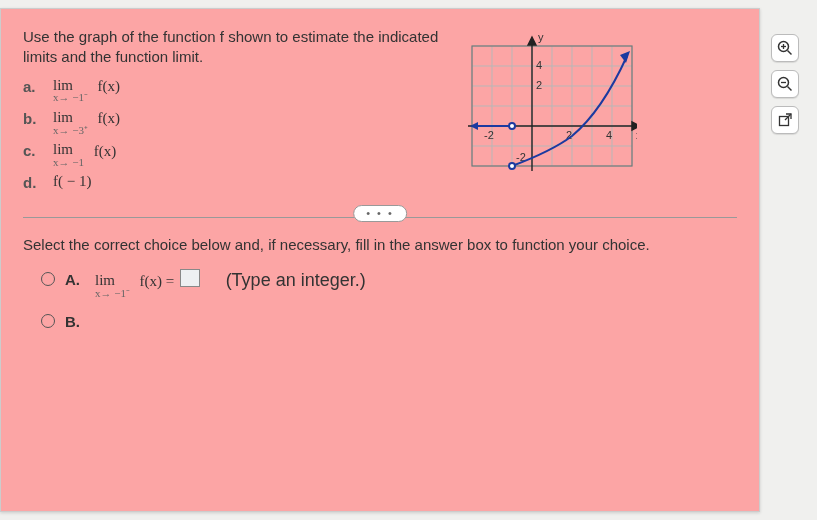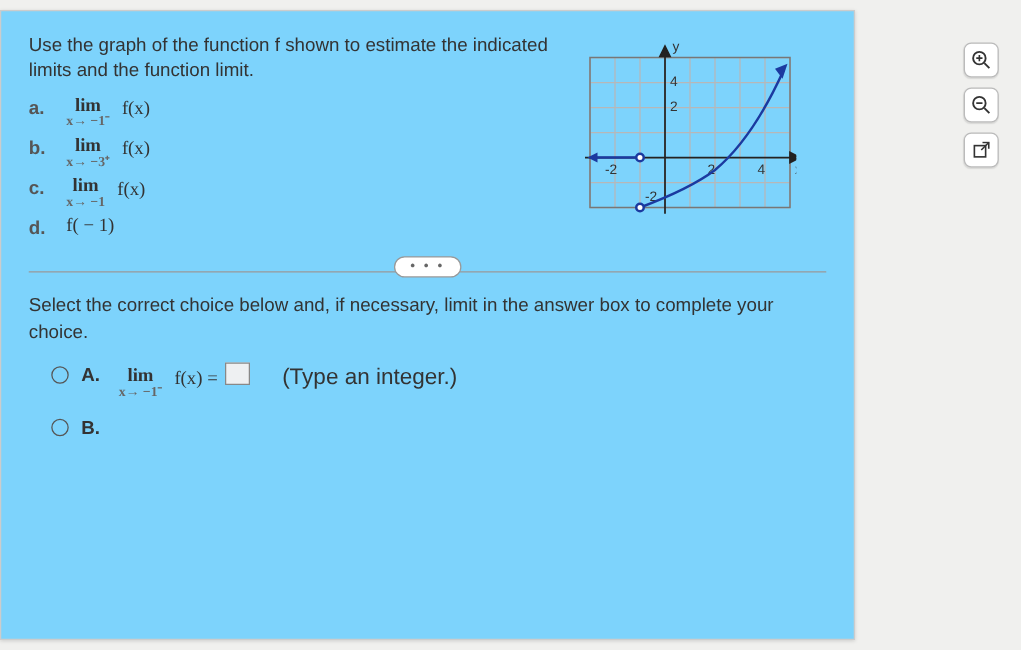--- a/index.html
+++ b/index.html
@@ -8,25 +8,25 @@
     padding: 0;
     font-family: Arial, Helvetica, sans-serif;
     background: #f0f0ee;
     width: 817px;
     height: 520px;
     overflow: hidden;
     position: relative;
     color: #333;
   }
   .page {
-    background: #7dd3fc;
+    background: #fca5a5;
     border: 1px solid #ccc;
     box-shadow: 0 1px 3px rgba(0,0,0,0.15);
     margin: 8px 0 0 0;
-    width: 684px;
+    width: 760px;
     min-height: 504px;
     padding: 18px 22px 18px 22px;
     position: relative;
   }
   .top-row {
     display: flex;
     align-items: flex-start;
     gap: 24px;
   }
   .qtext {
@@ -48,23 +48,22 @@
     font-weight: bold;
     width: 20px;
     color: #555;
   }
   .math {
     font-family: 'Times New Roman', serif;
     line-height: 1.05;
   }
   .limit {
     display: inline-block;
-    text-align: center;
+    text-align: left;
     vertical-align: middle;
-    font-weight: bold;
   }
   .limit .lim { display:block; font-size:15px; }
   .limit .sub { display:block; font-size:11px; color:#666; margin-top:-1px;}
   .fx { margin-left:6px; font-size:15px; vertical-align: 3px;}
   .graph {
     width: 175px;
     height: 155px;
     margin-top:4px;
     flex-shrink:0;
   }
@@ -249,21 +248,21 @@
           <polygon points="168,20 158,24 164,32" fill="#1b3aa0" stroke="none"></polygon>
         </g>
       </svg>
     </div>
   </div>
 
   <hr class="sep">
   <div class="dots-pill">• • •</div>
 
   <div class="lower">
-    <div style="margin-top:6px">Select the correct choice below and, if necessary, limit in the answer box to complete your choice.</div>
+    <div style="margin-top:6px">Select the correct choice below and, if necessary, fill in the answer box to function your choice.</div>
 
     <div class="choice-block">
       <div class="choice">
         <div class="radio"></div>
         <span class="clabel">A.</span>
         <span class="math">
           <span class="limit">
             <span class="lim">lim</span>
             <span class="sub">x→ −1⁻</span>
           </span>

